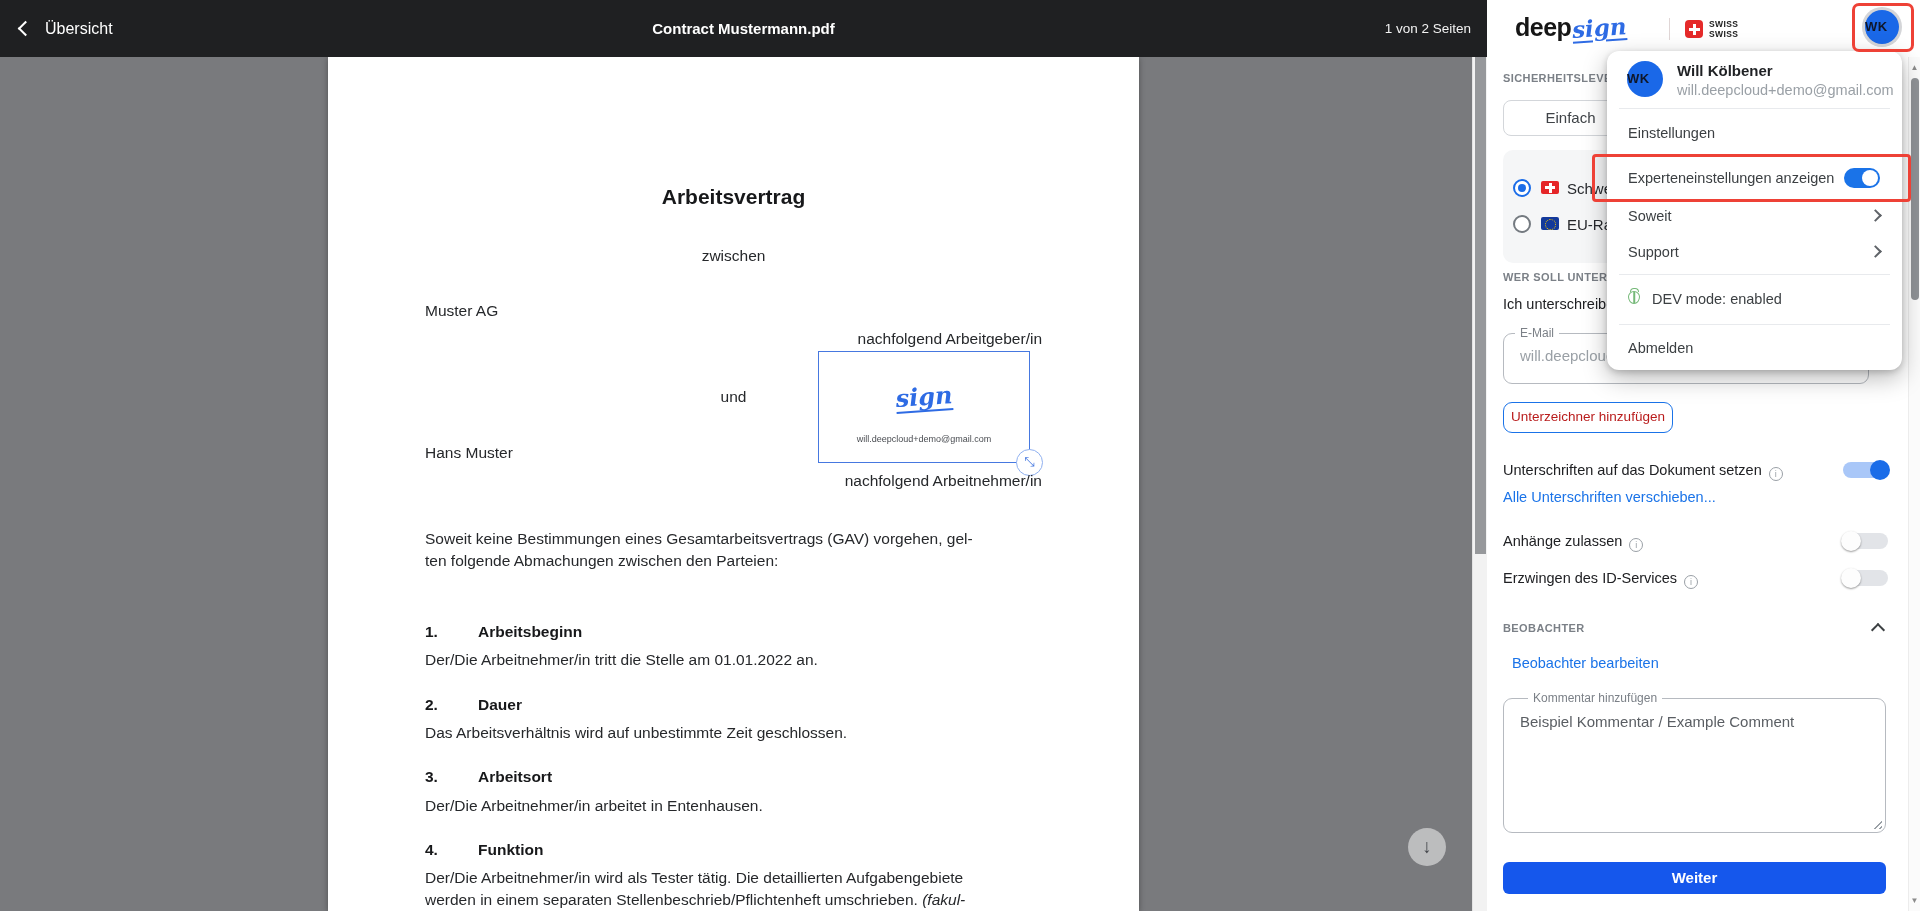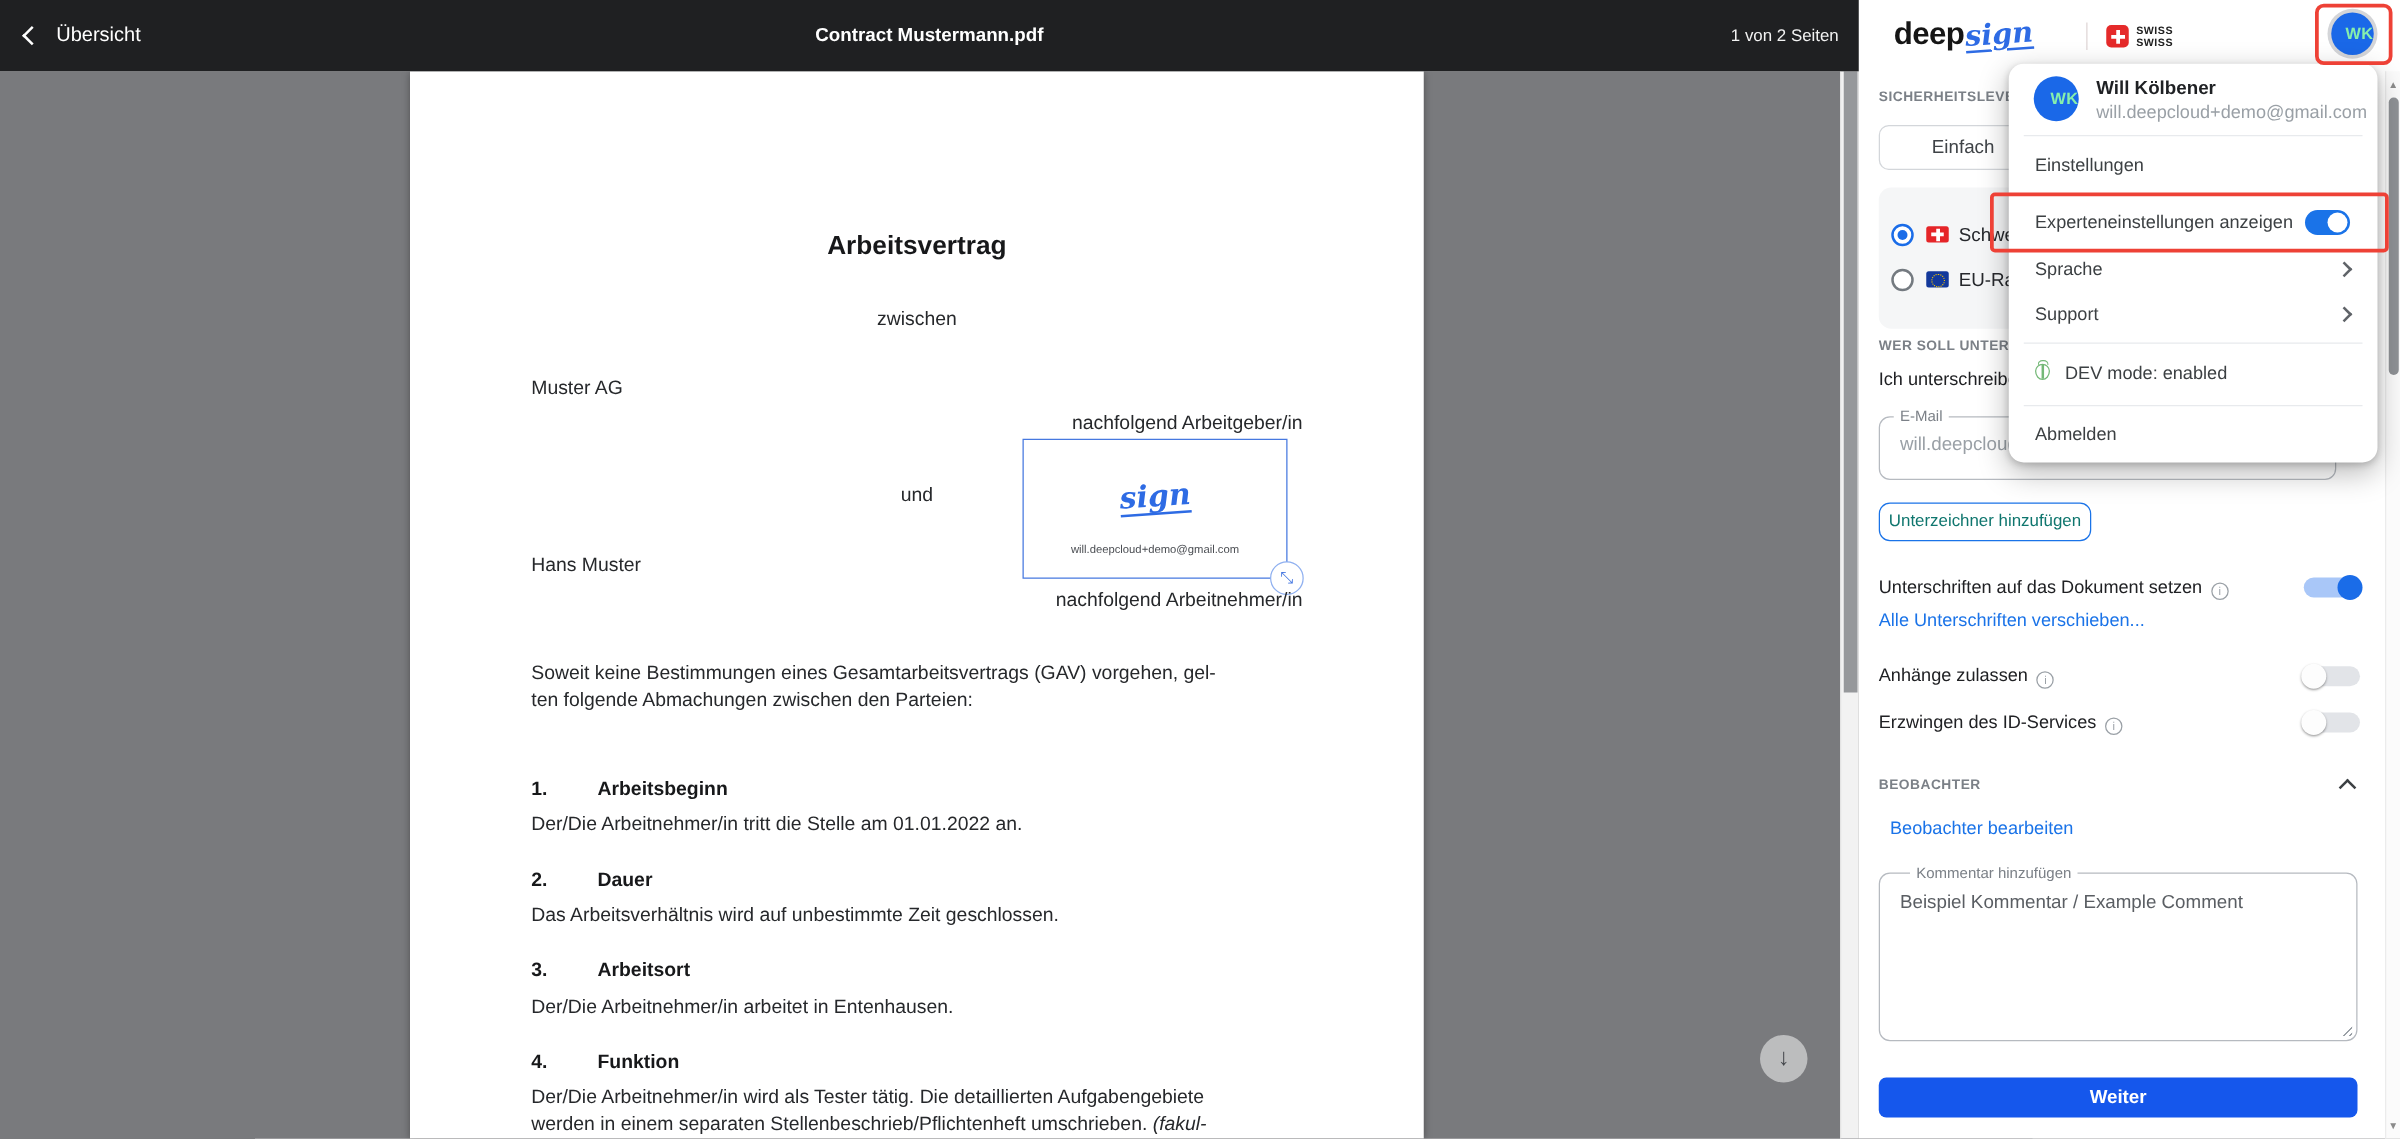--- a/index.html
+++ b/index.html
@@ -47,22 +47,22 @@
   .logo-sign{font-family:"DejaVu Serif",serif;font-style:italic;font-weight:bold;font-size:23px;
              color:#2e6be4;text-decoration:underline;text-underline-offset:4px;
              display:inline-block;transform:rotate(-4deg);margin-left:1px;}
   .vdiv{left:182px;top:18px;width:1px;height:22px;background:#e0d6d6;}
   .swissflag{left:198px;top:20px;width:18px;height:18px;background:#e52a2a;border-radius:4px;}
   .swissflag i{position:absolute;background:#fff;}
   .swissflag .h{left:3.5px;top:7.5px;width:11px;height:3px;}
   .swissflag .v{left:7.5px;top:3.5px;width:3px;height:11px;}
   .swisstxt{left:222px;top:20px;font-size:8.5px;line-height:9.5px;font-weight:bold;color:#222;
             letter-spacing:.4px;}
-  .avatar{width:34px;height:34px;border-radius:50%;background:#1a68e8;color:#86efac;font-weight:bold;
-          font-size:13px;text-align:right;line-height:34px;letter-spacing:.5px;}
+  .avatar{width:34px;height:34px;border-radius:50%;background:#1a68e8;color:#0f172a;font-weight:bold;
+          font-size:13px;text-align:left;line-height:34px;letter-spacing:.5px;}
   .avatar.top{left:378px;top:10px;box-shadow:0 0 0 3px #d4d5d8;}
   .lbl{font-size:11px;font-weight:bold;color:#7b8087;letter-spacing:.4px;}
   .seg{left:16px;top:100px;width:383px;height:36px;border:1px solid #d3d6da;border-radius:8px;}
   .seg span{position:absolute;left:0;top:0;width:133px;height:34px;line-height:34px;
             text-align:center;font-size:15px;color:#3f4347;}
   .rpanel{left:16px;top:150px;width:383px;height:113px;background:#f5f6f7;border-radius:10px;}
   .radio{position:absolute;width:18px;height:18px;border:2px solid #747a80;border-radius:50%;
          background:#fff;}
   .radio.sel{border-color:#1a6ce8;}
   .radio.sel::after{content:"";position:absolute;inset:3px;background:#1a6ce8;border-radius:50%;}
@@ -78,21 +78,21 @@
   .txt14{font-size:14.5px;color:#202124;}
   .link{font-size:14.5px;color:#1a73e8;cursor:pointer;}
   .field{border:1px solid #b6bac0;border-radius:9px;background:#fff;}
   .flabel{position:absolute;top:-8px;font-size:12px;color:#7b8087;background:#fff;padding:0 5px;}
   .field input{position:absolute;left:14px;top:12px;right:10px;border:none;outline:none;
                font-size:15px;color:#3c4043;font-family:inherit;background:transparent;}
   .field input::placeholder{color:#9aa0a6;}
   .field textarea{position:absolute;inset:12px 12px 12px 14px;border:none;outline:none;resize:none;
                   font-size:15px;color:#5a5e63;font-family:inherit;background:transparent;}
   .addbtn{left:16px;top:402px;width:170px;height:31px;border:1.5px solid #1a73e8;border-radius:9px;
-          color:#0f766e;font-size:13.5px;line-height:28px;text-align:center;cursor:pointer;}
+          color:#b91c1c;font-size:13.5px;line-height:28px;text-align:center;cursor:pointer;}
   .sw{width:45px;height:16px;border-radius:9px;background:#e2e4e8;cursor:pointer;}
   .sw .knob{position:absolute;width:20px;height:20px;border-radius:50%;top:-2px;left:-2px;
             background:#fdfdfd;box-shadow:0 1px 2px rgba(0,0,0,.4);}
   .sw.on{background:#a9c7f8;}
   .sw.on .knob{left:auto;right:-2px;background:#1a6ce8;box-shadow:none;}
   .info{display:inline-block;width:14px;height:14px;border:1px solid #9aa0a6;border-radius:50%;
         color:#9aa0a6;font-size:9px;line-height:12px;text-align:center;vertical-align:-2px;
         margin-left:7px;}
   .chev-u{width:10px;height:10px;border-top:2px solid #3c4043;border-left:2px solid #3c4043;
           transform:rotate(45deg);}
@@ -291,21 +291,21 @@
     <div class="abs m-mail">will.deepcloud+demo@gmail.com</div>
     <div class="abs m-div" style="top:57px"></div>
 
     <div class="abs m-item" style="top:74px">Einstellungen</div>
 
     <div class="abs m-item" style="top:119px">Experteneinstellungen anzeigen</div>
     <div class="abs msw">
         <div class="knob"></div>
       </div>
 
-    <div class="abs m-item" style="top:157px">Sprache</div>
+    <div class="abs m-item" style="top:157px">Soweit</div>
     <div class="chev-r" style="top:160px"></div>
 
     <div class="abs m-item" style="top:193px">Support</div>
     <div class="chev-r" style="top:196px"></div>
 
     <div class="abs m-div" style="top:223px"></div>
 
     <div class="abs bug"></div>
     <div class="abs m-item" style="left:45px;top:240px">DEV mode: enabled</div>
 

